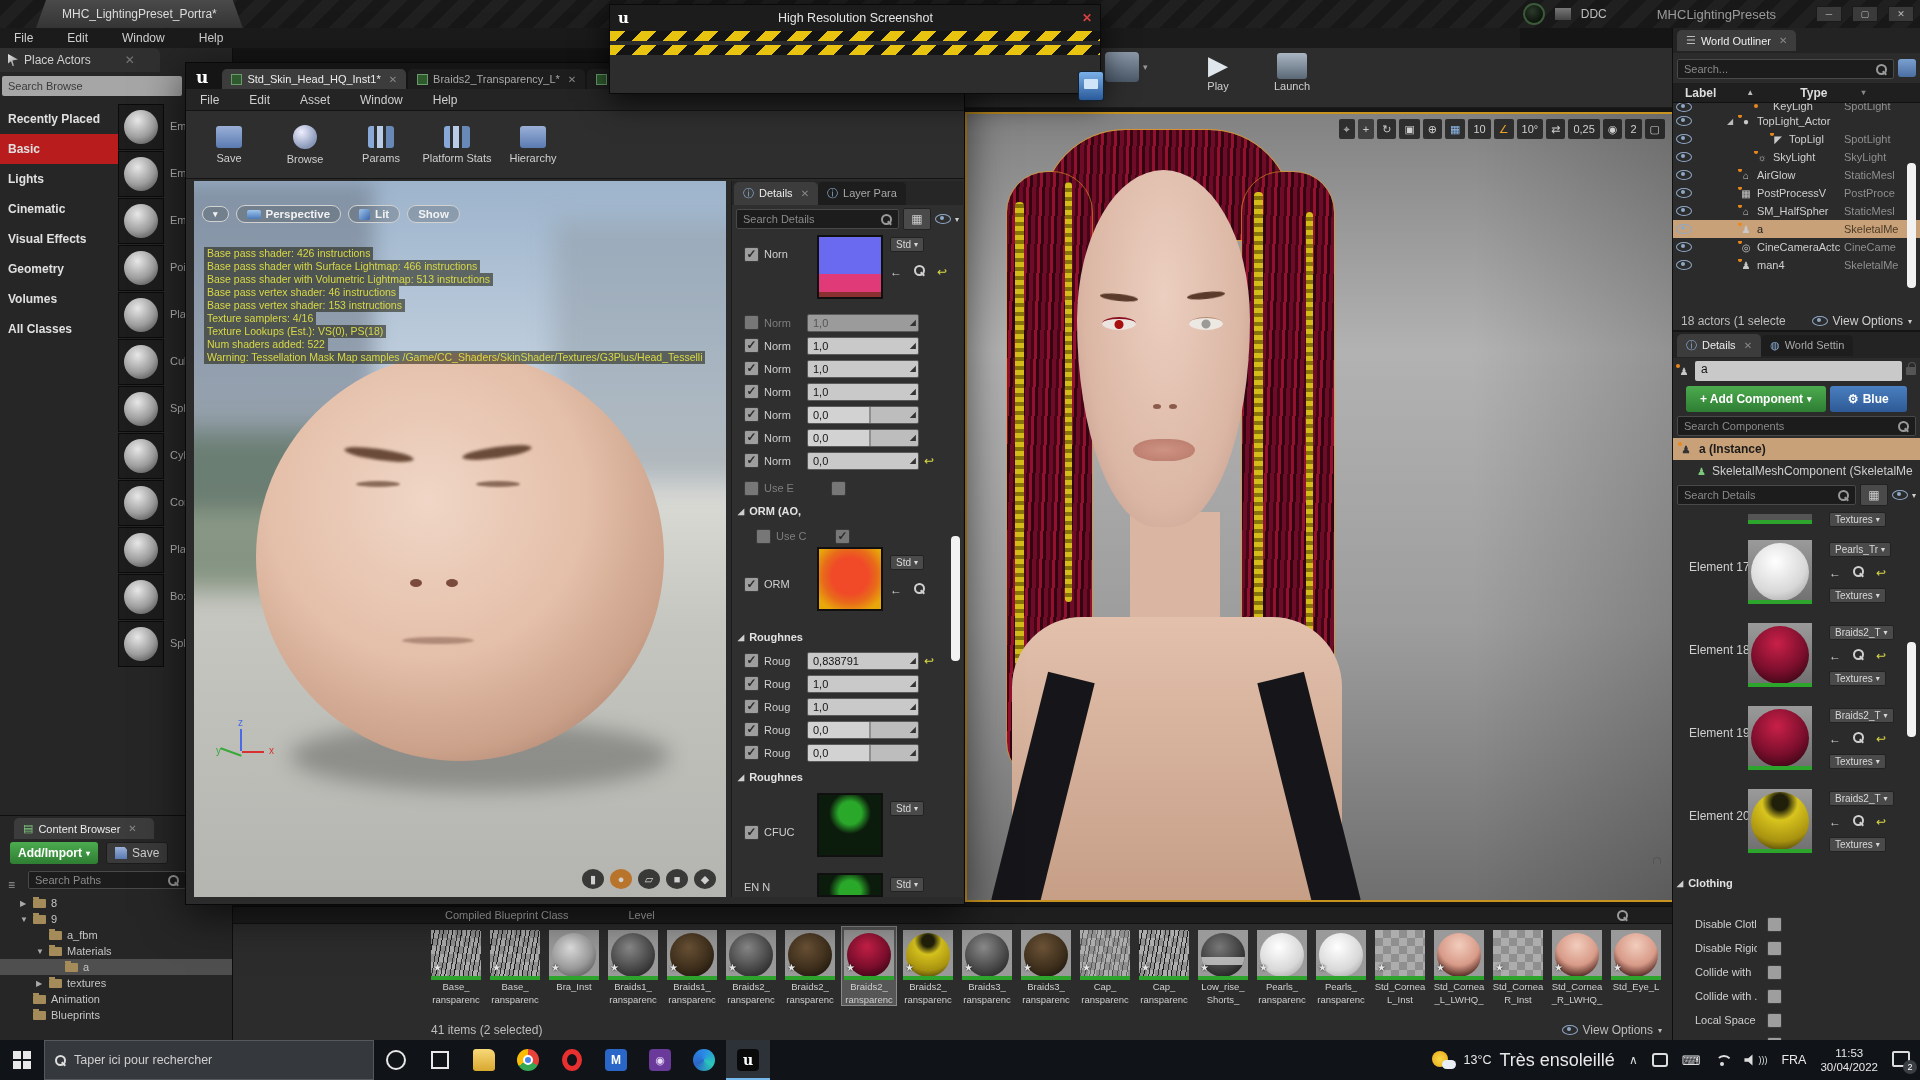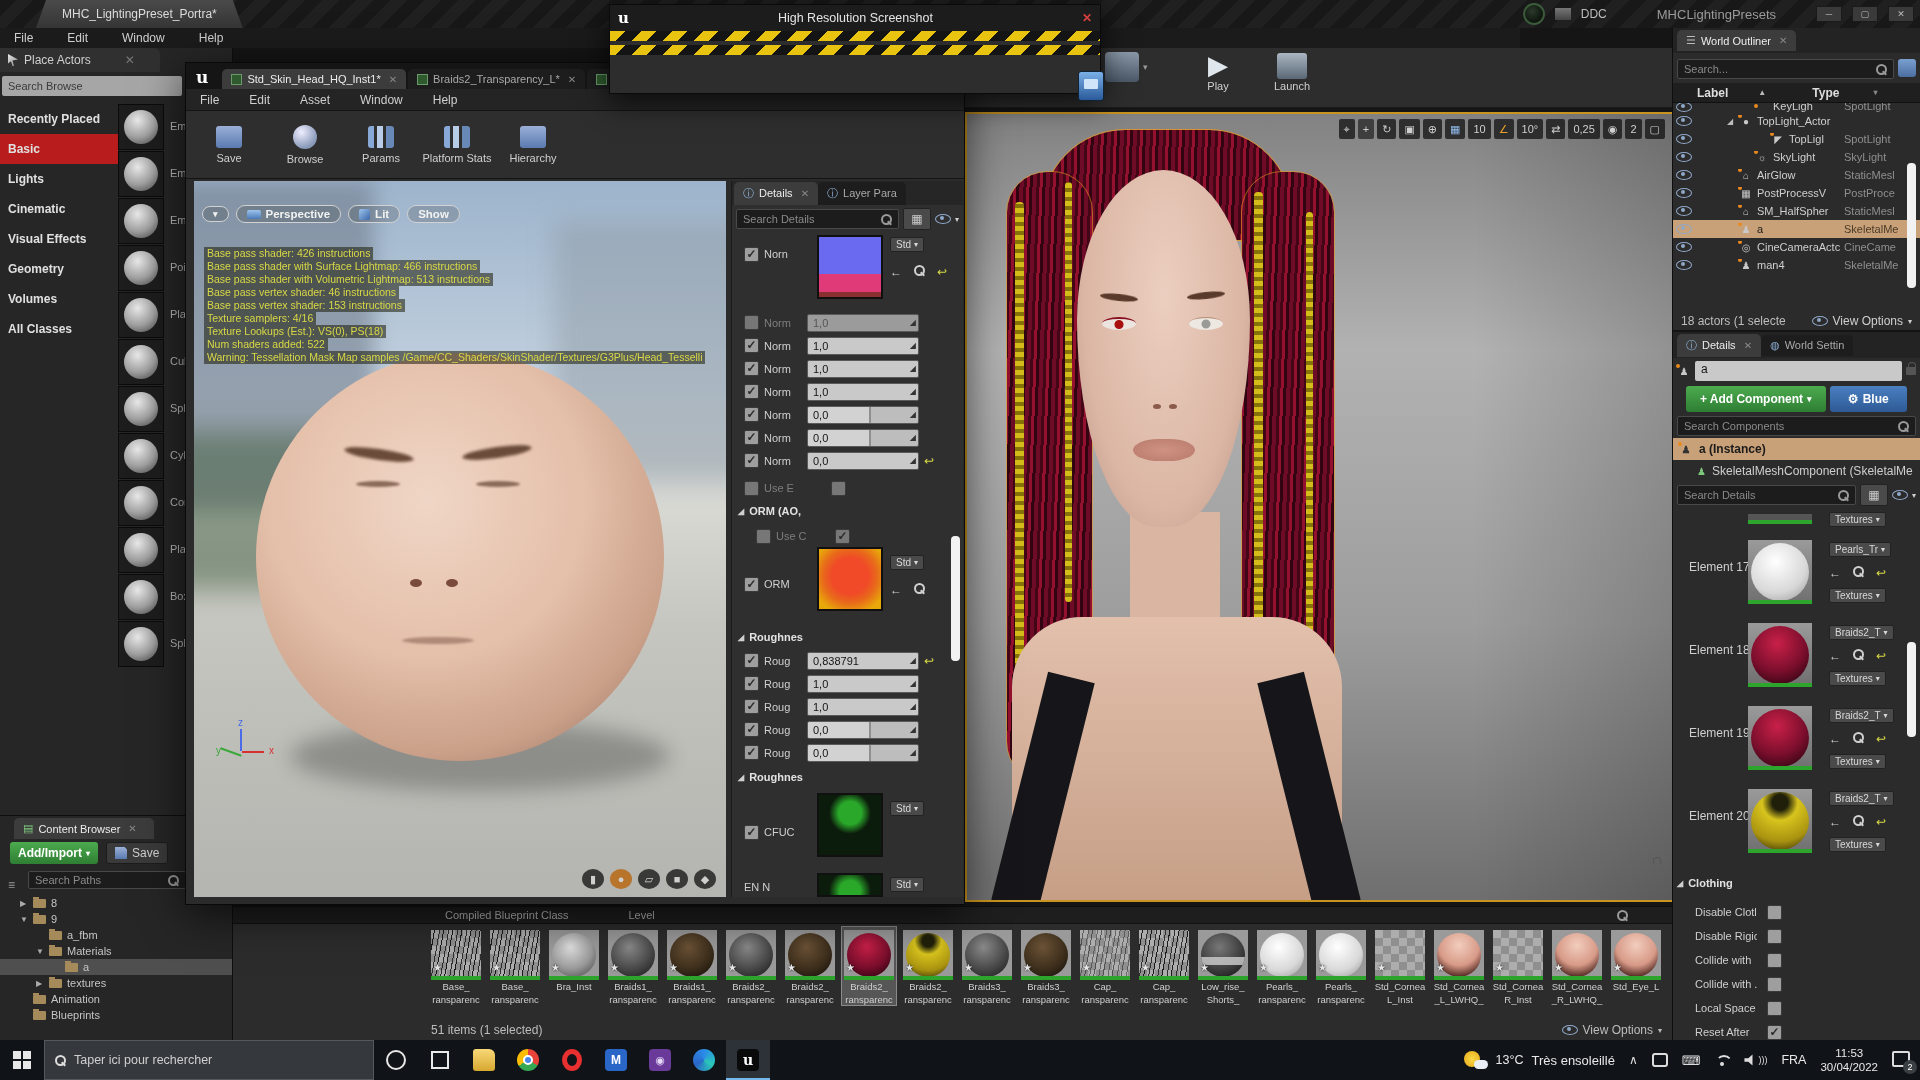--- a/index.html
+++ b/index.html
@@ -341,21 +341,21 @@
         <span>World Outliner</span>
         <span class="x">✕</span>
       </div>
     </div>
     <div class="search" style="margin:6px 26px 0 4px;height:20px">
       <input placeholder="Search..." style="">
         <span class="mg"></span>
     </div>
     <span class="r" style="right:4px;top:31px;width:18px;height:18px;background:linear-gradient(#7aa0d0,#4a6ea0);border-radius:3px"></span>
     <div class="flex" style="height:20px;background:#1f1f1f;border-bottom:1px solid #111;font-weight:bold;color:#ddd;margin-top:4px">
-      <span style="margin-left:24px">Label</span>
+      <span style="margin-left:12px">Label</span>
       <span style="margin-left:30px;font-size:8px;color:#bbb">▲</span>
       <span style="margin-left:46px">Type</span>
       <span style="margin-left:34px;font-size:8px;color:#888">▾</span>
     </div>
     <div>
 
         <div class="orow cut">
           <span class="ind-e">
             <span class="ey"></span>
           </span>
@@ -628,21 +628,21 @@
             <span style="font-size:8px">▾</span>
           </span>
         </div>
       </div>
     <div class="scroll" style="right:4px;top:310px;height:95px"></div>
 
     <div class="r sh" style="left:4px;top:545px">
         <span class="tri">◢</span>
         <span>Clothing</span>
       </div>
-    <div class="r" style="left:0;top:568px;width:248px">
+    <div class="r" style="left:0;top:580px;width:248px">
 
         <div class="crow">
           <span style="width:62px;overflow:hidden;white-space:nowrap">Disable Clotl</span>
           <span class="cbx"></span>
         </div>
 
         <div class="crow">
           <span style="width:62px;overflow:hidden;white-space:nowrap">Disable Rigic</span>
           <span class="cbx"></span>
         </div>
@@ -955,21 +955,21 @@
         <div class="cthumb">
           <span class="ball b-pink"></span>
           <span class="star">★</span>
           <span class="gbar"></span>
         </div>
         <div class="cname">Std_Eye_L</div>
         <div class="cname"></div>
       </div>
     </div>
   <div class="flex" style="position:absolute;left:0;bottom:3px;width:100%;justify-content:space-between;padding:0 10px 0 198px">
-    <span style="color:#bdbdbd">51 items (1 selected)</span>
+    <span style="color:#bdbdbd">41 items (2 selected)</span>
     <span class="flex" style="gap:5px;color:#bdbdbd">
         <span class="ey"></span>
         <span>View Options</span>
         <span style="font-size:8px">▾</span>
       </span>
   </div>
 </div>
 
 <div class="r" id="mw">
   <div id="mw-title">
@@ -1328,21 +1328,21 @@
   <div class="tkico active">
       <span class="appglyph" style="background:#0a0a0a;display:flex;align-items:center;justify-content:center;color:#fff;font-family:'DejaVu Serif',serif;font-weight:bold;font-size:14px">u</span>
     </div>
   <div class="flex" style="margin-left:auto;gap:14px;padding-right:10px">
     <span class="flex" style="gap:8px">
       <span style="position:relative;width:24px;height:22px">
           <span style="position:absolute;left:0;top:2px;width:16px;height:16px;background:radial-gradient(#f8d848,#e8a818);border-radius:50%"></span>
           <span style="position:absolute;right:0;bottom:2px;width:14px;height:9px;background:#e8eef4;border-radius:6px"></span>
         </span>
       <span style="color:#e8e8e8;font-size:12.5px">13°C</span>
-      <span style="color:#e8e8e8;font-size:13px">Très ensoleillé</span>
+      <span style="color:#e8e8e8;font-size:18px">Très ensoleillé</span>
     </span>
     <span style="color:#ddd">∧</span>
     <span style="width:16px;height:14px;border:2px solid #ddd;border-radius:3px"></span>
     <span style="color:#ddd;font-size:13px">⌨</span>
     <span class="wifi"></span>
     <span class="flex" style="gap:1px">
         <span class="spk"></span>
         <span style="color:#ddd;font-size:9px">)))</span>
       </span>
     <span style="color:#e8e8e8;font-size:12.5px">FRA</span>

